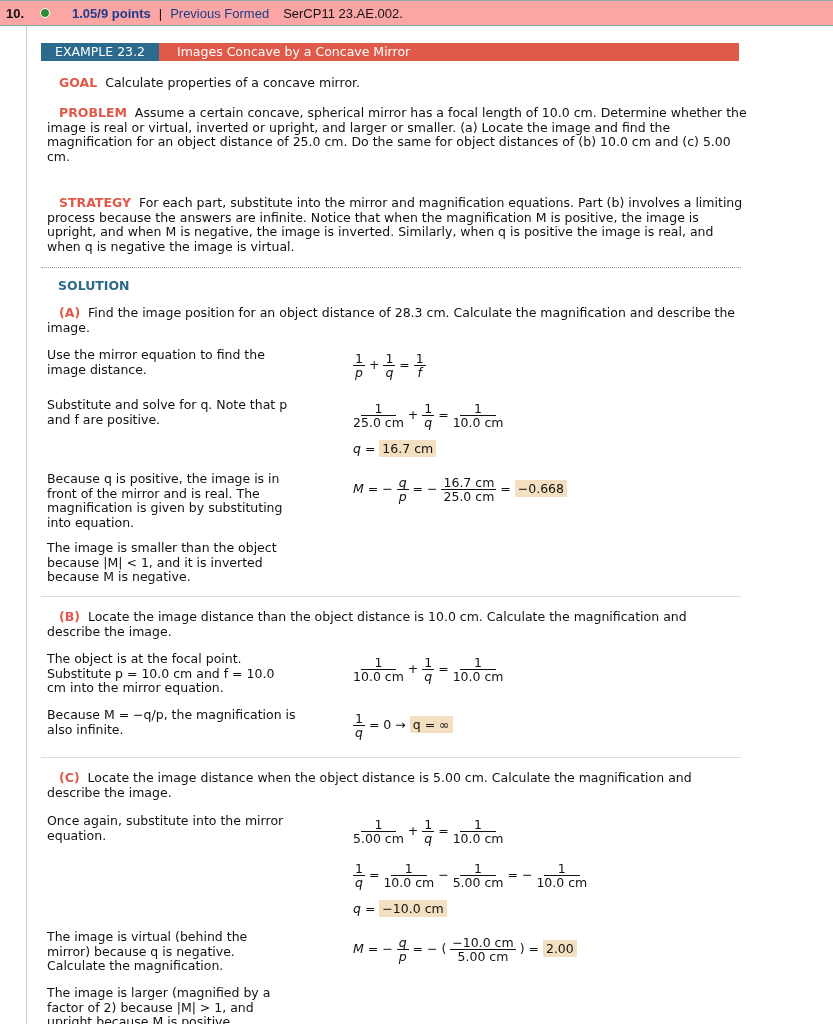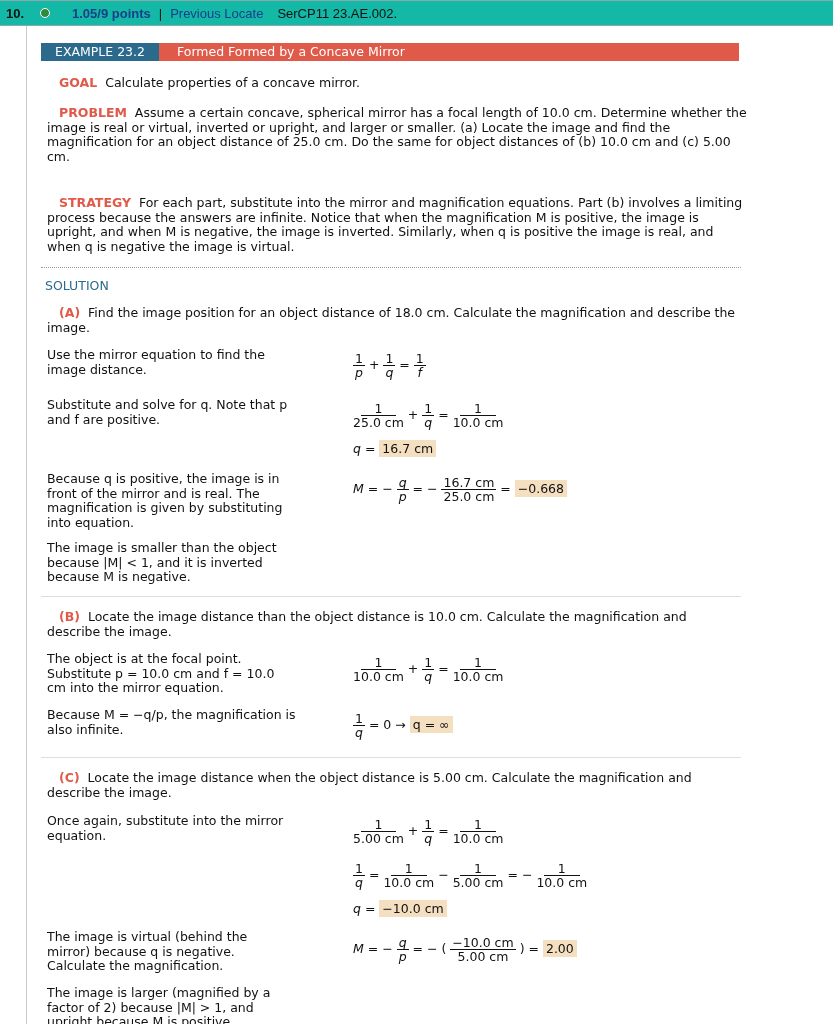--- a/index.html
+++ b/index.html
@@ -1,61 +1,61 @@
 <!DOCTYPE html>
 <html><head>
 <meta charset="utf-8">
 <style>
   body { margin:0; width:833px; height:1024px; background:#fff; font-family:"DejaVu Sans", sans-serif; font-size:12.5px; color:#111; overflow:hidden; }
-  .qbar { height:24px; background:#14b8a6; border-top:1px solid #8aa; border-bottom:1px solid #8aa; display:flex; align-items:center; font-family:"Liberation Sans", sans-serif; font-size:13px; }
+  .qbar { height:24px; background:#fca5a5; border-top:1px solid #8aa; border-bottom:1px solid #8aa; display:flex; align-items:center; font-family:"Liberation Sans", sans-serif; font-size:13px; }
   .qnum { font-weight:bold; width:34px; padding-left:6px; }
   .pts { color:#1a3e8a; font-weight:bold; margin-left:22px; }
   .sep { margin:0 8px; }
   .prev { color:#1a3e8a; }
   .code { margin-left:14px; }
   .dot { display:inline-block; width:8px; height:8px; border-radius:50%; background:#2e8b3a; border:1px solid #fff; }
   .wrap { border-left:1px solid #ccc; margin-left:26px; height:1000px; position:relative; }
   .hdr { position:absolute; left:14px; top:17px; display:flex; height:18px; }
   .hdr .a { background:#2b6a8c; color:#fff; width:118px; text-align:center; line-height:18px; }
   .hdr .b { background:#e05a4a; color:#fff; width:580px; padding-left:18px; line-height:18px; box-sizing:border-box; }
   .abs { position:absolute; line-height:14.5px; }
   .red { color:#e05a4a; font-weight:bold;margin-left:12px; }
-  .blue { color:#2b6a8c; font-weight:normal; }
+  .blue { color:#2b6a8c; font-weight:bold;margin-left:13px; }
   .dotline { position:absolute; left:14px; width:700px; border-top:1px dotted #999; }
   .line { position:absolute; left:14px; width:700px; border-top:1px solid #ddd; }
   .hl { background:#f4dfc0; padding:1px 3px; }
   .frac { display:inline-flex; flex-direction:column; align-items:center; vertical-align:middle; line-height:13px; }
   .frac span:first-child { border-bottom:1px solid #111; padding:0 2px; }
   i { font-style:italic; }
 </style>
 </head>
 <body>
 
 <div class="qbar">
   <span class="qnum">10.</span>
   <span class="dot"></span>
   <span class="pts">1.05/9 points</span>
   <span class="sep">|</span>
-  <span class="prev">Previous Locate</span>
+  <span class="prev">Previous Formed</span>
   <span class="code">SerCP11 23.AE.002.</span>
 </div>
 
 <div class="wrap">
   <div class="hdr">
     <div class="a">EXAMPLE 23.2</div>
-    <div class="b">Formed Formed by a Concave Mirror</div>
+    <div class="b">Images Concave by a Concave Mirror</div>
   </div>
 
   <div class="abs" style="left:20px;top:50px;width:700px"><span class="red">GOAL</span>&nbsp; <span>Calculate properties of a concave mirror.</span></div>
   <div class="abs" style="left:20px;top:80px;width:700px"><span class="red">PROBLEM</span>&nbsp; <span>Assume a certain concave, spherical mirror has a focal length of 10.0 cm. Determine whether the image is real or virtual, inverted or upright, and larger or smaller. (a) Locate the image and find the magnification for an object distance of 25.0 cm. Do the same for object distances of (b) 10.0 cm and (c) 5.00 cm.</span></div>
   <div class="abs" style="left:20px;top:170px;width:700px"><span class="red">STRATEGY</span>&nbsp; <span>For each part, substitute into the mirror and magnification equations. Part (b) involves a limiting process because the answers are infinite. Notice that when the magnification M is positive, the image is upright, and when M is negative, the image is inverted. Similarly, when q is positive the image is real, and when q is negative the image is virtual.</span></div>
   <div class="dotline" style="top:241px"></div>
   <div class="abs blue" style="left:18px;top:253px">SOLUTION</div>
 
-  <div class="abs" style="left:20px;top:280px;width:690px"><span class="red">(A)</span>&nbsp; <span>Find the image position for an object distance of 18.0 cm. Calculate the magnification and describe the image.</span></div>
+  <div class="abs" style="left:20px;top:280px;width:690px"><span class="red">(A)</span>&nbsp; <span>Find the image position for an object distance of 28.3 cm. Calculate the magnification and describe the image.</span></div>
   <div class="abs" style="left:20px;top:372px;width:250px">Substitute and solve for q. Note that p and f are positive.</div>
   <div class="abs" style="left:20px;top:322px;width:240px">Use the mirror equation to find the image distance.</div>
   <div class="abs" style="left:20px;top:446px;width:250px">Because q is positive, the image is in front of the mirror and is real. The magnification is given by substituting into equation.</div>
   <div class="abs" style="left:20px;top:515px;width:250px">The image is smaller than the object because |M| &lt; 1, and it is inverted because M is negative.</div>
   <div class="abs" style="left:326px;top:326px"><span class="frac">
         <span>1</span>
         <span><i>p</i></span>
       </span> + <span class="frac">
         <span>1</span>
         <span><i>q</i></span>

